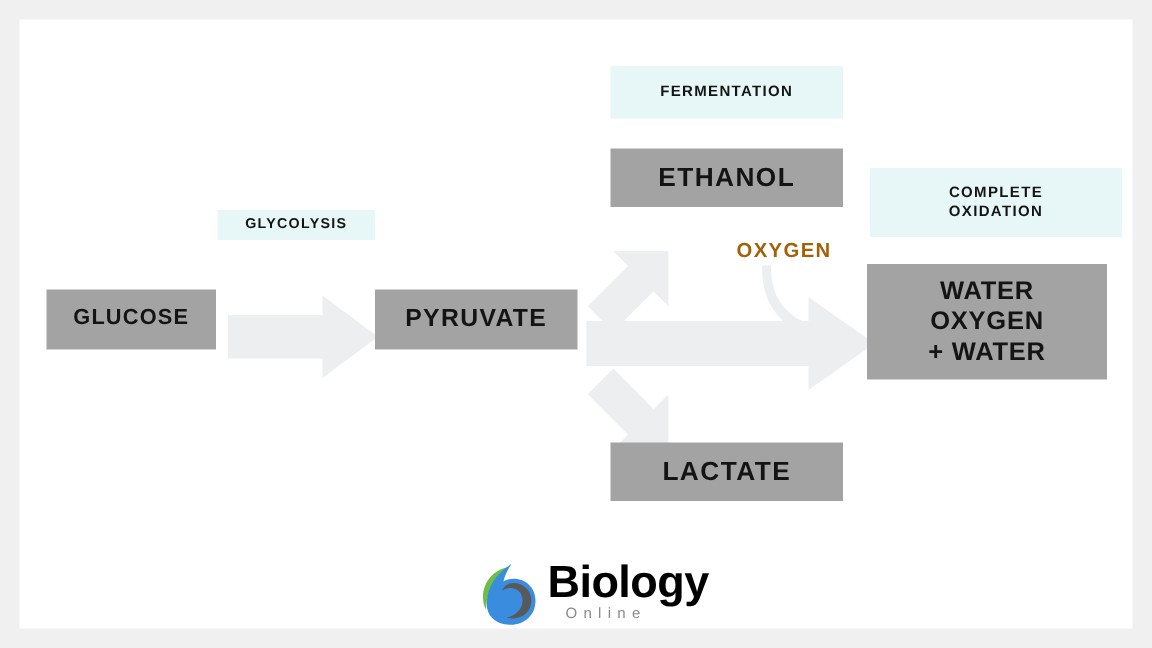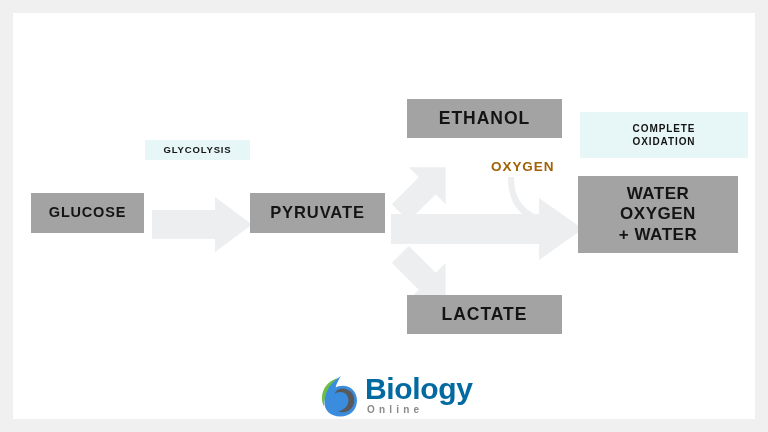--- a/index.html
+++ b/index.html
@@ -100,45 +100,48 @@
     width: 165px;
     height: 50px;
     display: flex;
     align-items: center;
   }
   #logo-mark { width: 44px; height: 44px; flex: 0 0 auto; }
   #logo-text { margin-left: 2px; position: relative; top: -1px; }
   #logo-word {
     font-size: 30px;
     font-weight: bold;
-    color: #0369a1;
+    color: #000000;
     letter-spacing: -0.012em;
     line-height: 0.95;
     display: block;
   }
   #logo-sub {
     font-size: 10px;
-    font-weight: bold;
+    font-weight: normal;
     color: #8a8a8a;
     letter-spacing: 0.42em;
     display: block;
     margin-top: 1px;
-    margin-left: 2px;
+    margin-left: 12px;
   }
 </style>
 </head>
 <body>
 
 <div id="frame">
   <div id="canvas">
 
     <div class="tag" id="tag-glycolysis">
       <span>GLYCOLYSIS</span>
     </div>
 
+    <div class="tag" id="tag-fermentation">
+      <span>FERMENTATION</span>
+    </div>
 
     <div class="tag" id="tag-oxidation">
       <span>
         <span>COMPLETE</span><br>
         <span>OXIDATION</span>
       </span>
     </div>
 
     <div class="plain" id="label-oxygen">OXYGEN</div>
 

